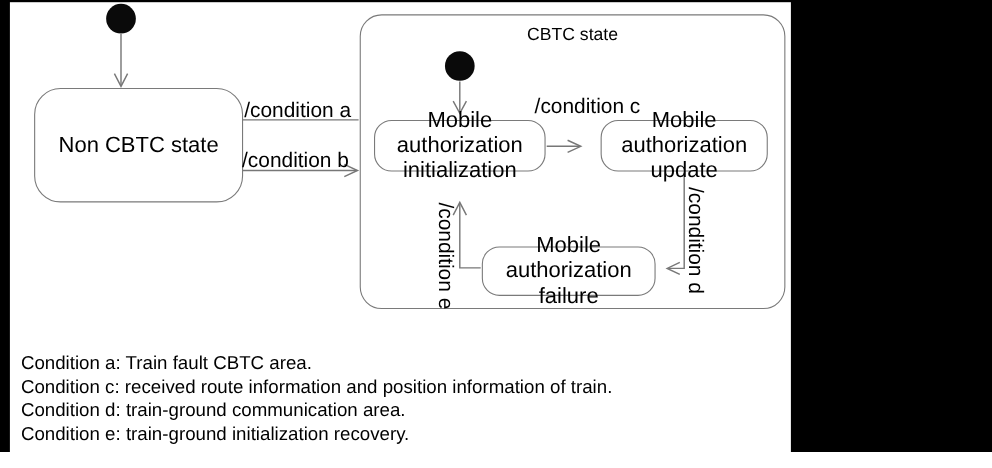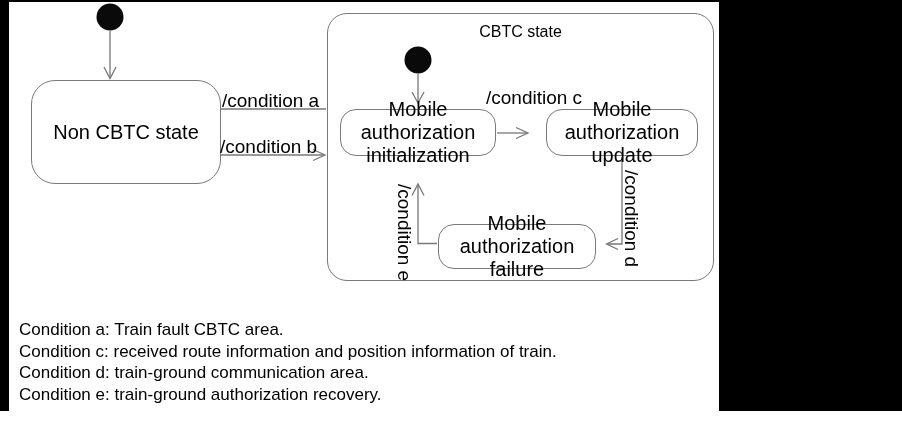--- a/index.html
+++ b/index.html
@@ -133,21 +133,21 @@
   <div class="cond-label cond-a">/condition a</div>
   <div class="cond-label cond-b">/condition b</div>
   <div class="cond-label cond-c">/condition c</div>
   <div class="cond-label cond-vert cond-d">/condition d</div>
   <div class="cond-label cond-vert cond-e">/condition e</div>
 
   <div class="legend">
     <div>Condition a: Train fault CBTC area.</div>
     <div>Condition c: received route information and position information of train.</div>
     <div>Condition d: train-ground communication area.</div>
-    <div>Condition e: train-ground authorization recovery.</div>
+    <div>Condition e: train-ground initialization recovery.</div>
   </div>
 
   <div class="bar bar-left"></div>
   <div class="bar bar-right"></div>
   <div class="bar bar-top"></div>
   <div class="bar bar-bottom"></div>
 
 </div>
 
 </body></html>

